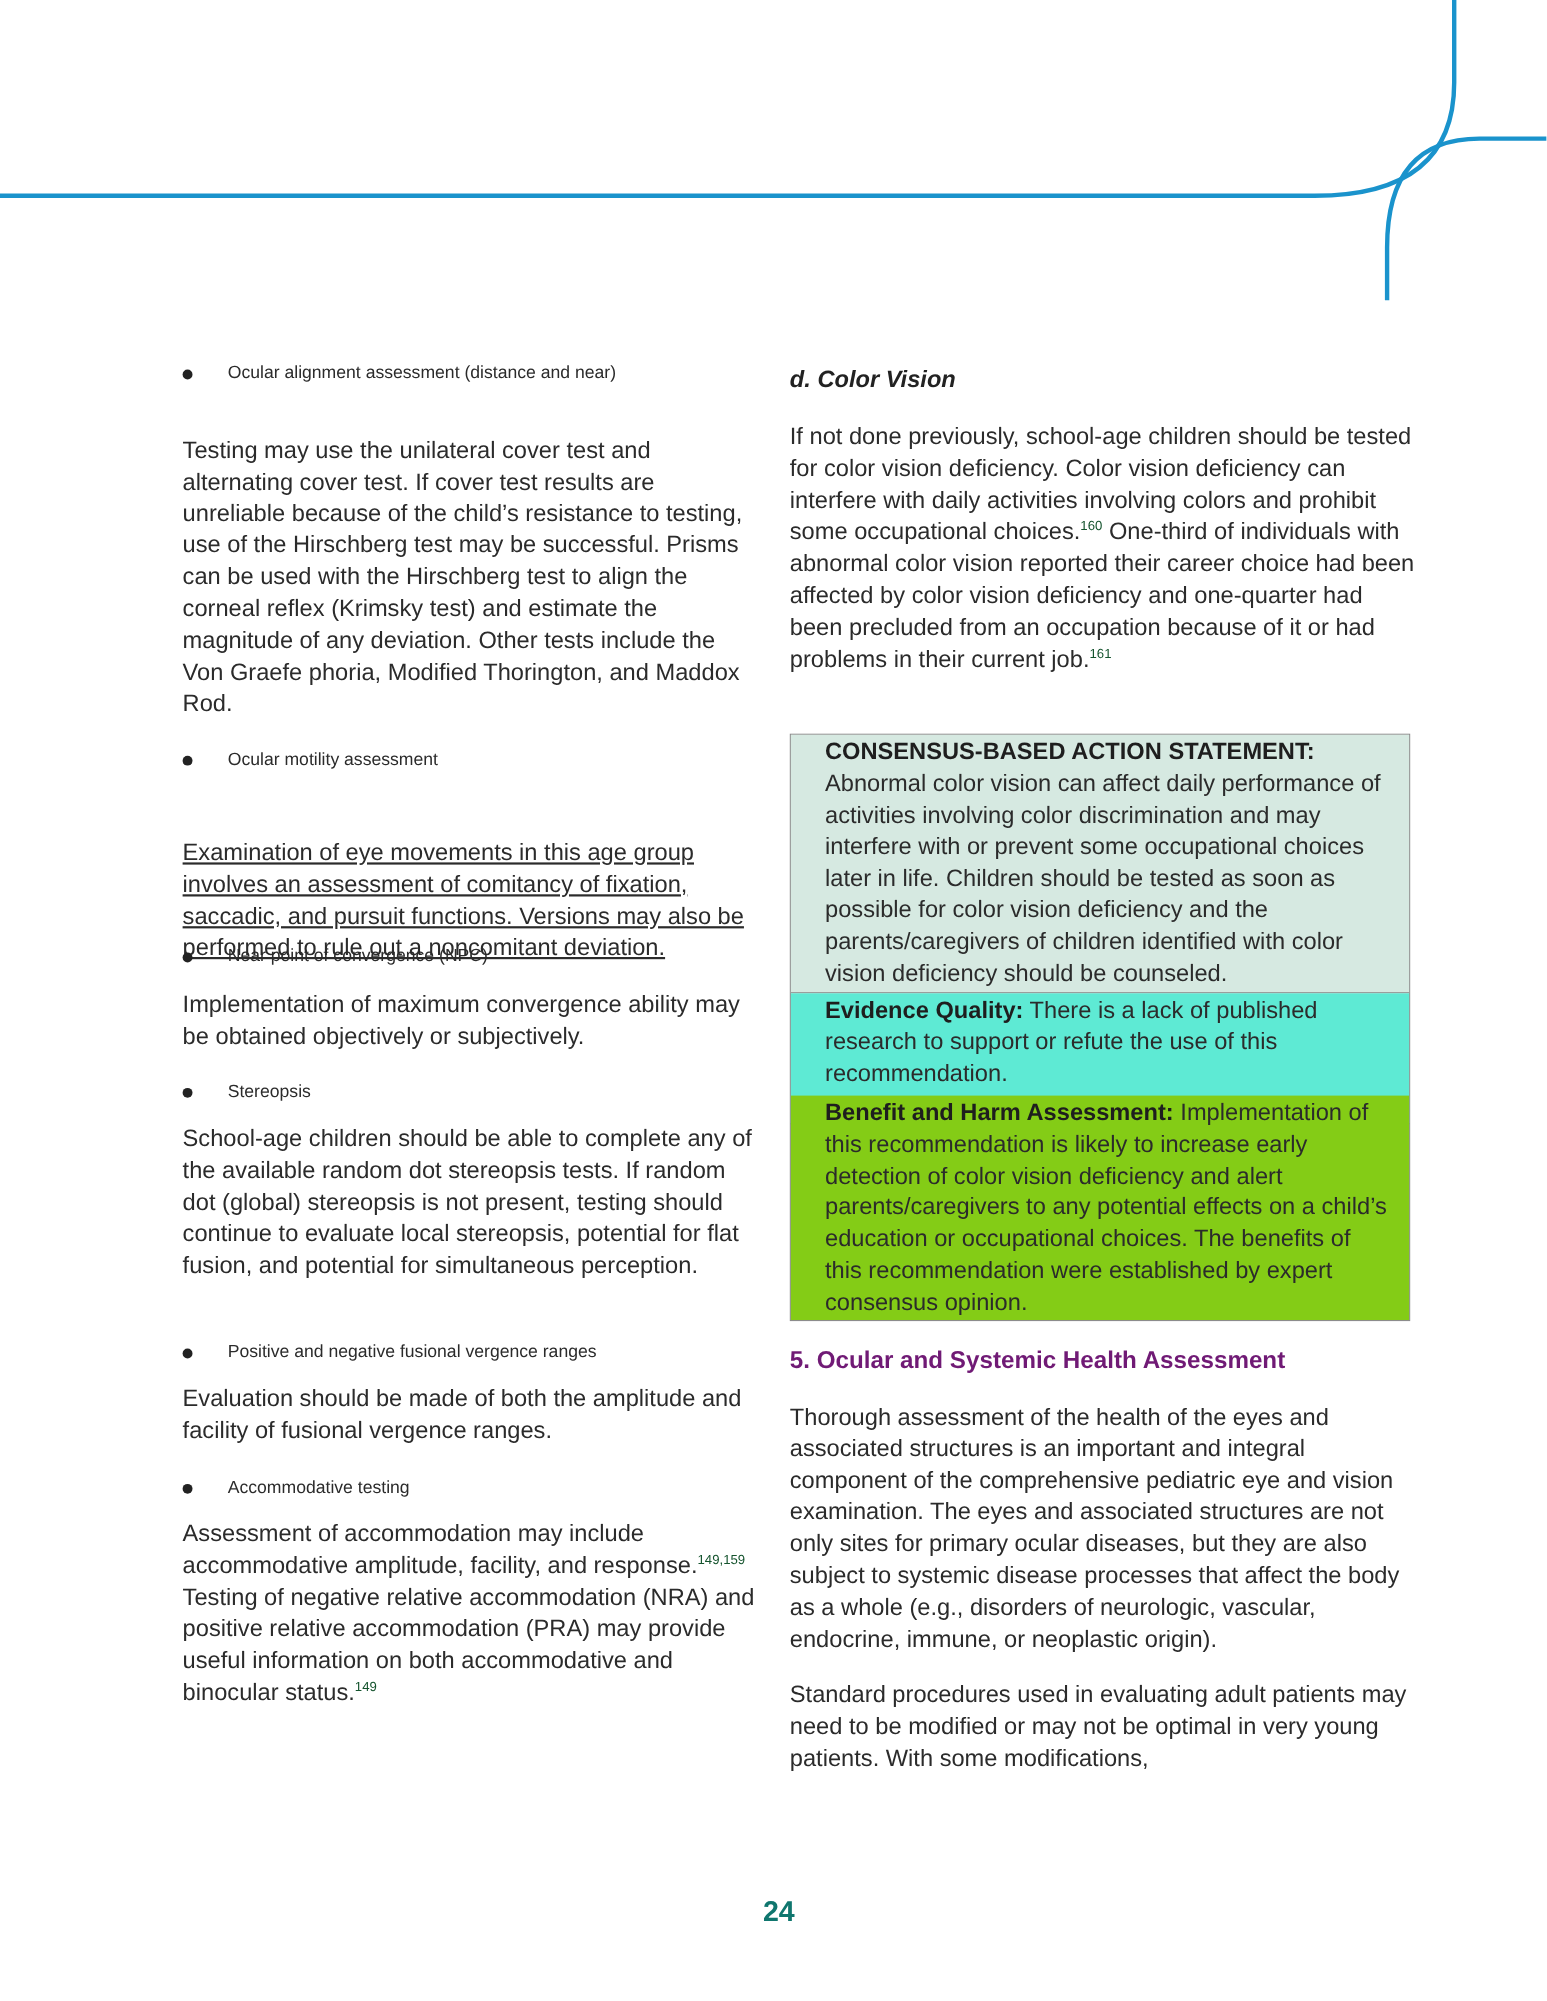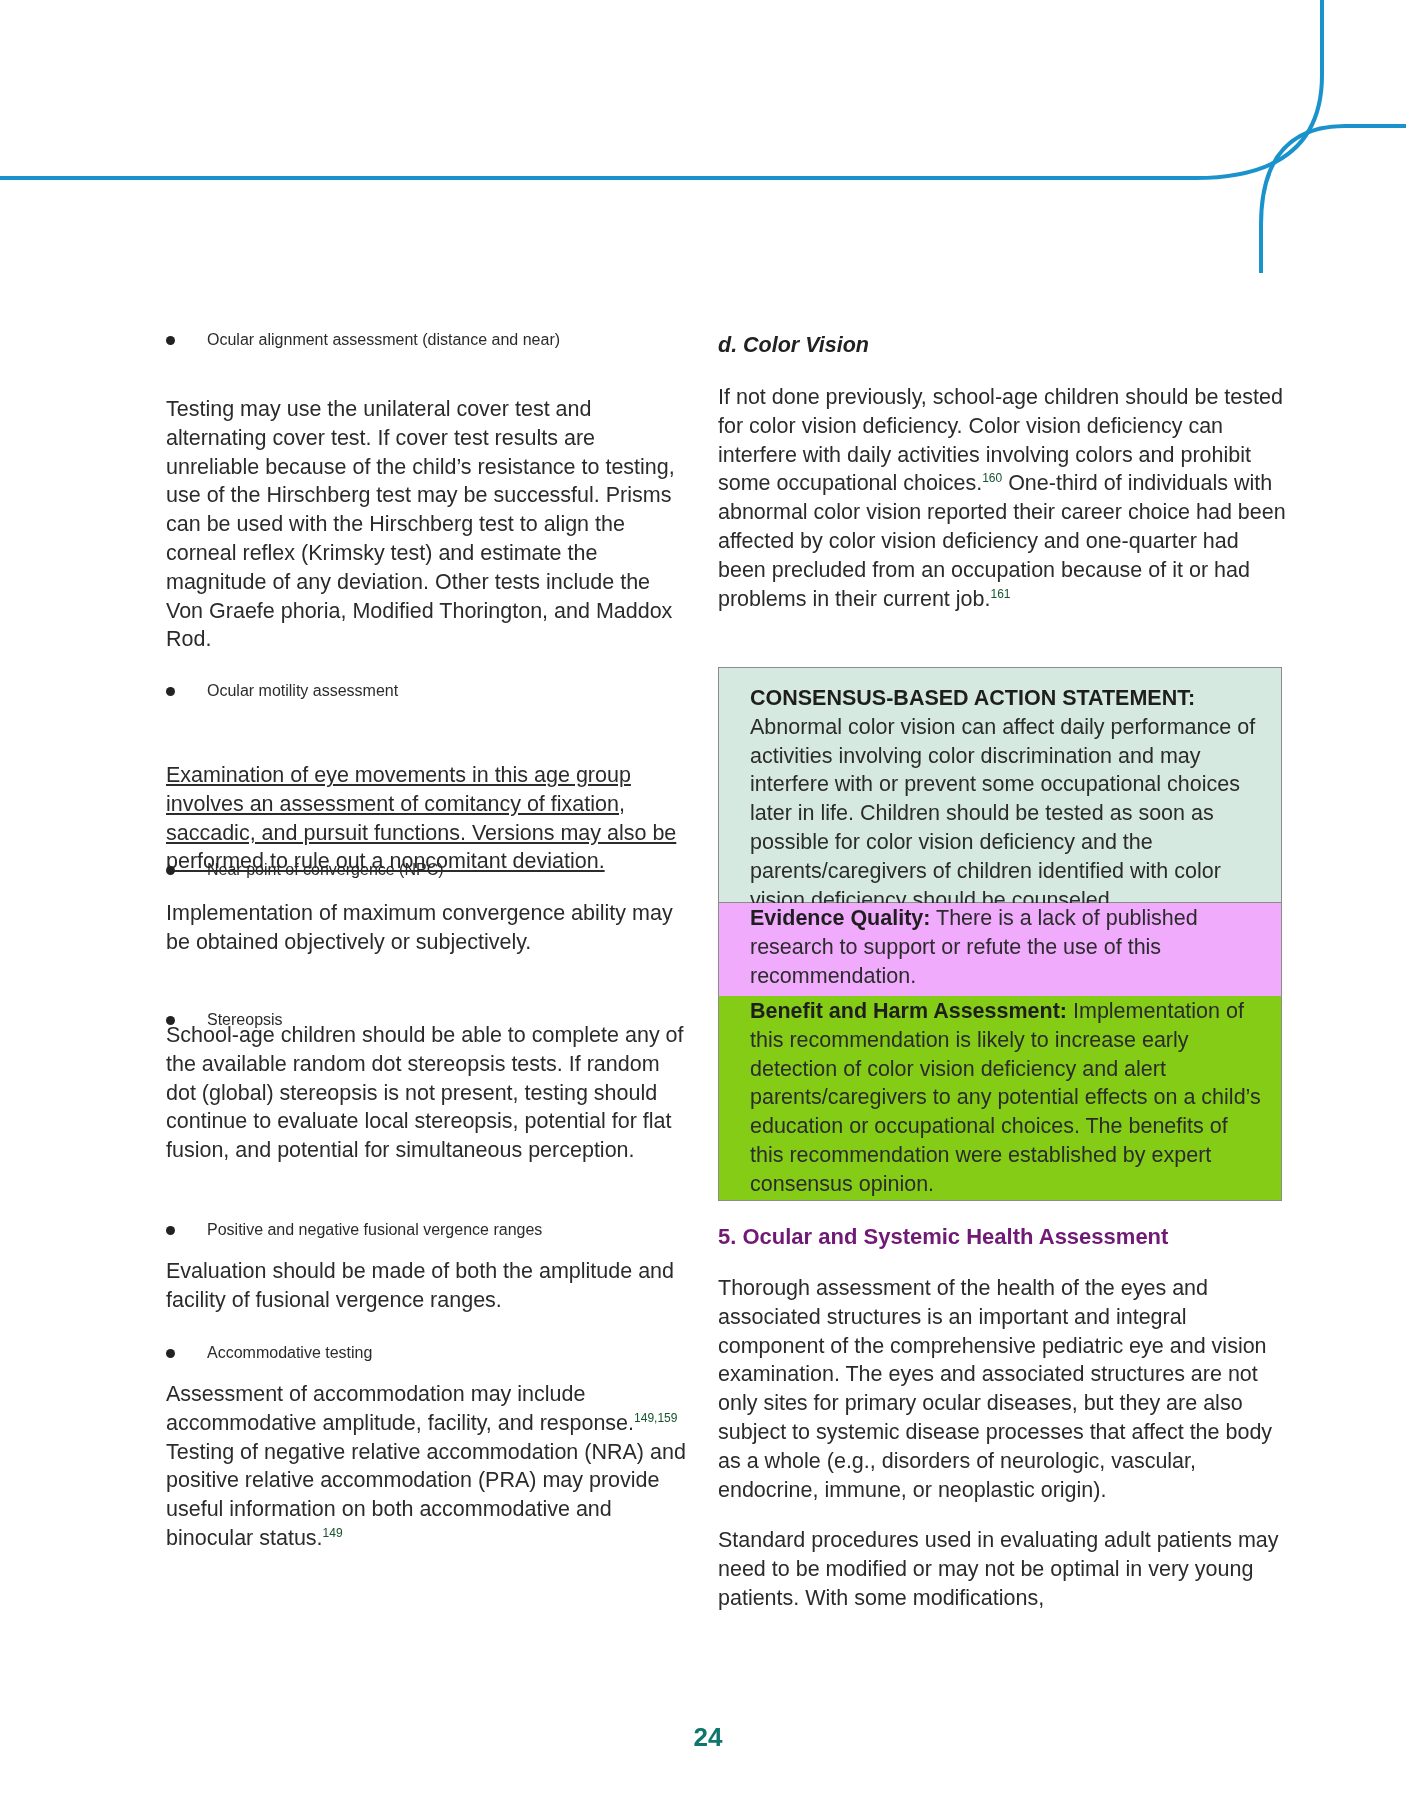--- a/index.html
+++ b/index.html
@@ -13,23 +13,23 @@
   .bullet .dot { position:absolute; left:0; top:10px; width:9px; height:9px; border-radius:50%; background:#222; }
   .bullet .txt { display:block; padding-left:41px; }
   sup { font-size:12px; line-height:0; vertical-align:8px; color:#14532d; }
   .h-italic { font-weight:bold; font-style:italic; font-size:21.5px; color:#222; }
   .h-bold { font-weight:bold; font-size:22px; color:#701a75; }
   .box { position:absolute; left:718px; top:667px; width:562px; height:532px;
          border:1px solid #8c8c8c; }
   .sec { position:absolute; left:0; width:562px; box-sizing:border-box; padding:0 20px 0 31px;
          font-size:21.5px; line-height:28.8px; }
   .sec1 { top:0; height:235px; background:#d6e9e1; border-bottom:1px solid #8c8c8c; padding-top:1px; }
-  .sec2 { top:235px; height:119px; background:#f0abfc; border-bottom:1px solid #4d7c0f; padding-top:1px; }
+  .sec2 { top:235px; height:119px; background:#5eead4; border-bottom:1px solid #4d7c0f; padding-top:1px; }
   .sec3 { top:328px; height:204px; background:#84cc16; padding-top:1px; }
-  .b { font-weight:bold; color:#1e1e1e;margin-top:15px; }
+  .b { font-weight:bold; color:#1e1e1e; }
   .pagenum { position:absolute; left:668px; top:1722px; width:80px; text-align:center;
              font-weight:bold; font-size:26px; color:#0f766e; }
 </style>
 </head>
 <body>
 
 <svg class="deco" viewBox="0 0 1406 300" xmlns="http://www.w3.org/2000/svg">
   <path d="M0 178 L1195 178 Q1322 178 1322 75 L1322 0" fill="none" stroke="#1a93cc" stroke-width="4"></path>
   <path d="M1406 126 L1345 126 Q1261 126 1261 225 L1261 273" fill="none" stroke="#1a93cc" stroke-width="4"></path>
 </svg>
@@ -45,21 +45,21 @@
   <span class="txt">Ocular motility assessment</span>
 </div>
 <p class="blk left" style="top:761px;text-decoration:underline;">Examination of eye movements in this age group involves an assessment of comitancy of fixation, saccadic, and pursuit functions. Versions may also be performed to rule out a noncomitant deviation.</p>
 
 <div class="bullet left" style="top:856px;">
   <span class="dot"></span>
   <span class="txt">Near point of convergence (NPC)</span>
 </div>
 <p class="blk left" style="top:899px;">Implementation of maximum convergence ability may be obtained objectively or subjectively.</p>
 
-<div class="bullet left" style="top:979px;margin-top:27px;">
+<div class="bullet left" style="top:979px;">
   <span class="dot"></span>
   <span class="txt">Stereopsis</span>
 </div>
 <p class="blk left" style="top:1021px;">School-age children should be able to complete any of the available random dot stereopsis tests. If random dot (global) stereopsis is not present, testing should continue to evaluate local stereopsis, potential for flat fusion, and potential for simultaneous perception.</p>
 
 <div class="bullet left" style="top:1216px; width:560px;">
   <span class="dot"></span>
   <span class="txt">Positive and negative fusional vergence ranges</span>
 </div>
 <p class="blk left" style="top:1257px;">Evaluation should be made of both the amplitude and facility of fusional vergence ranges.</p>

